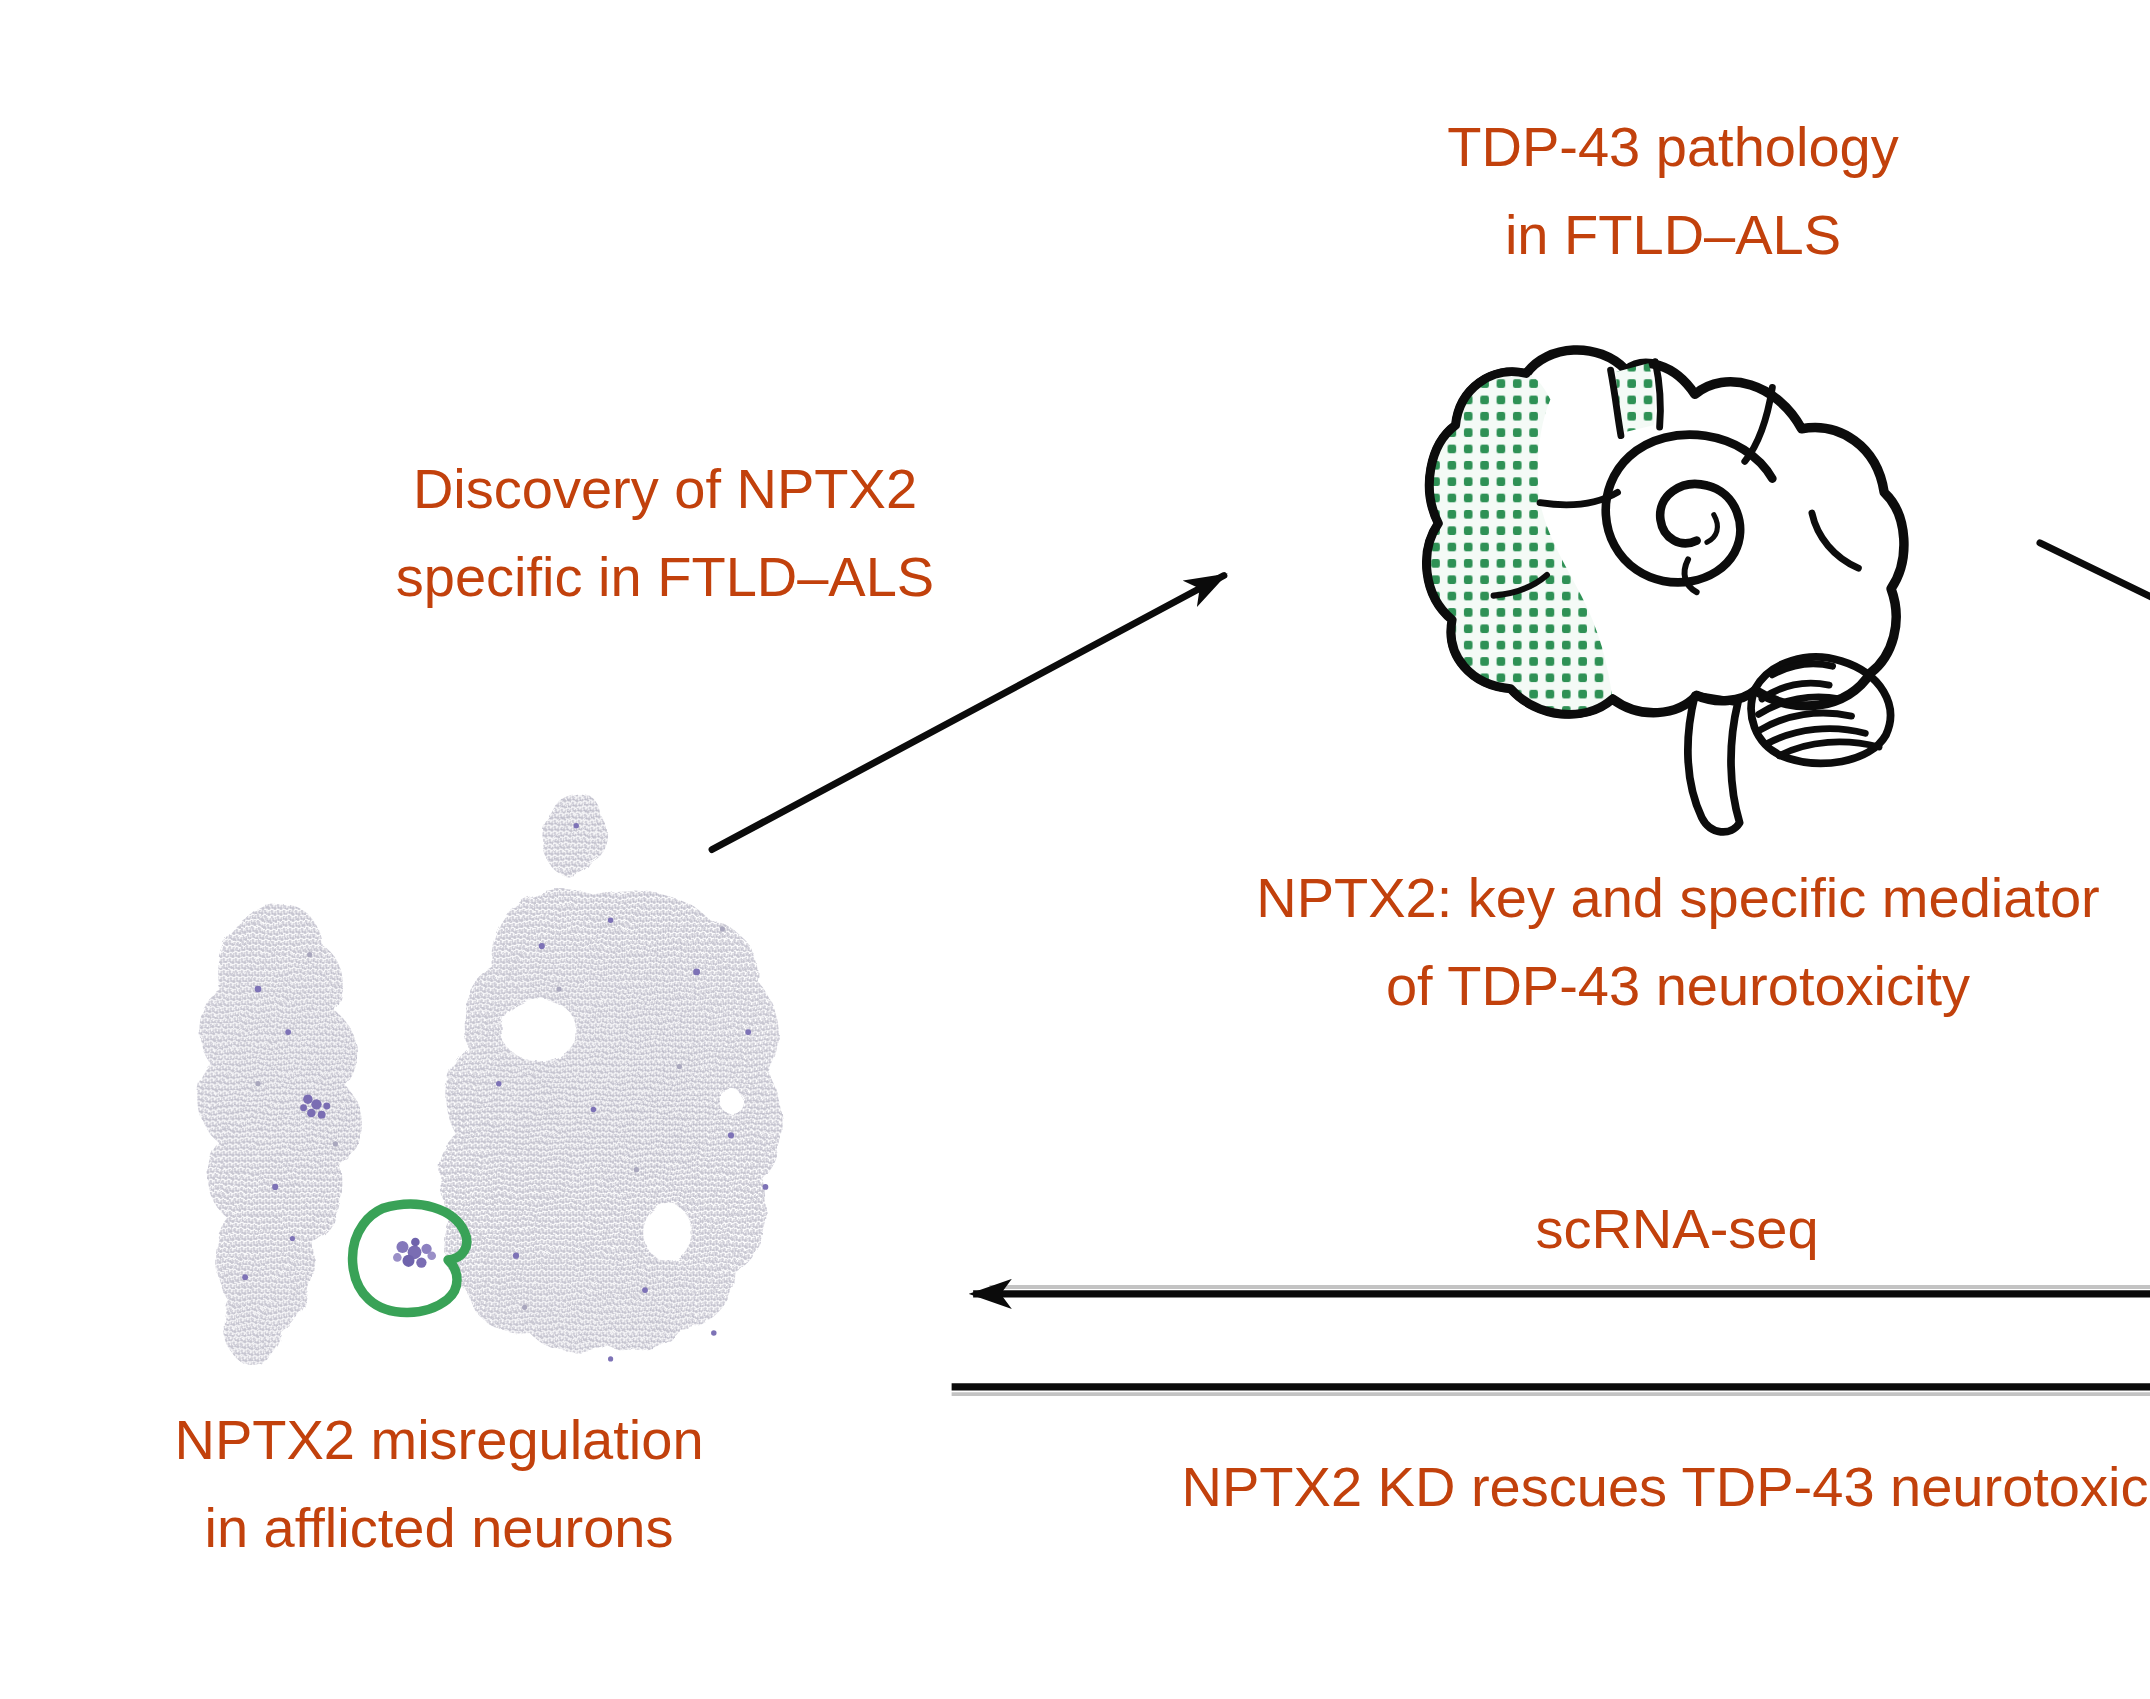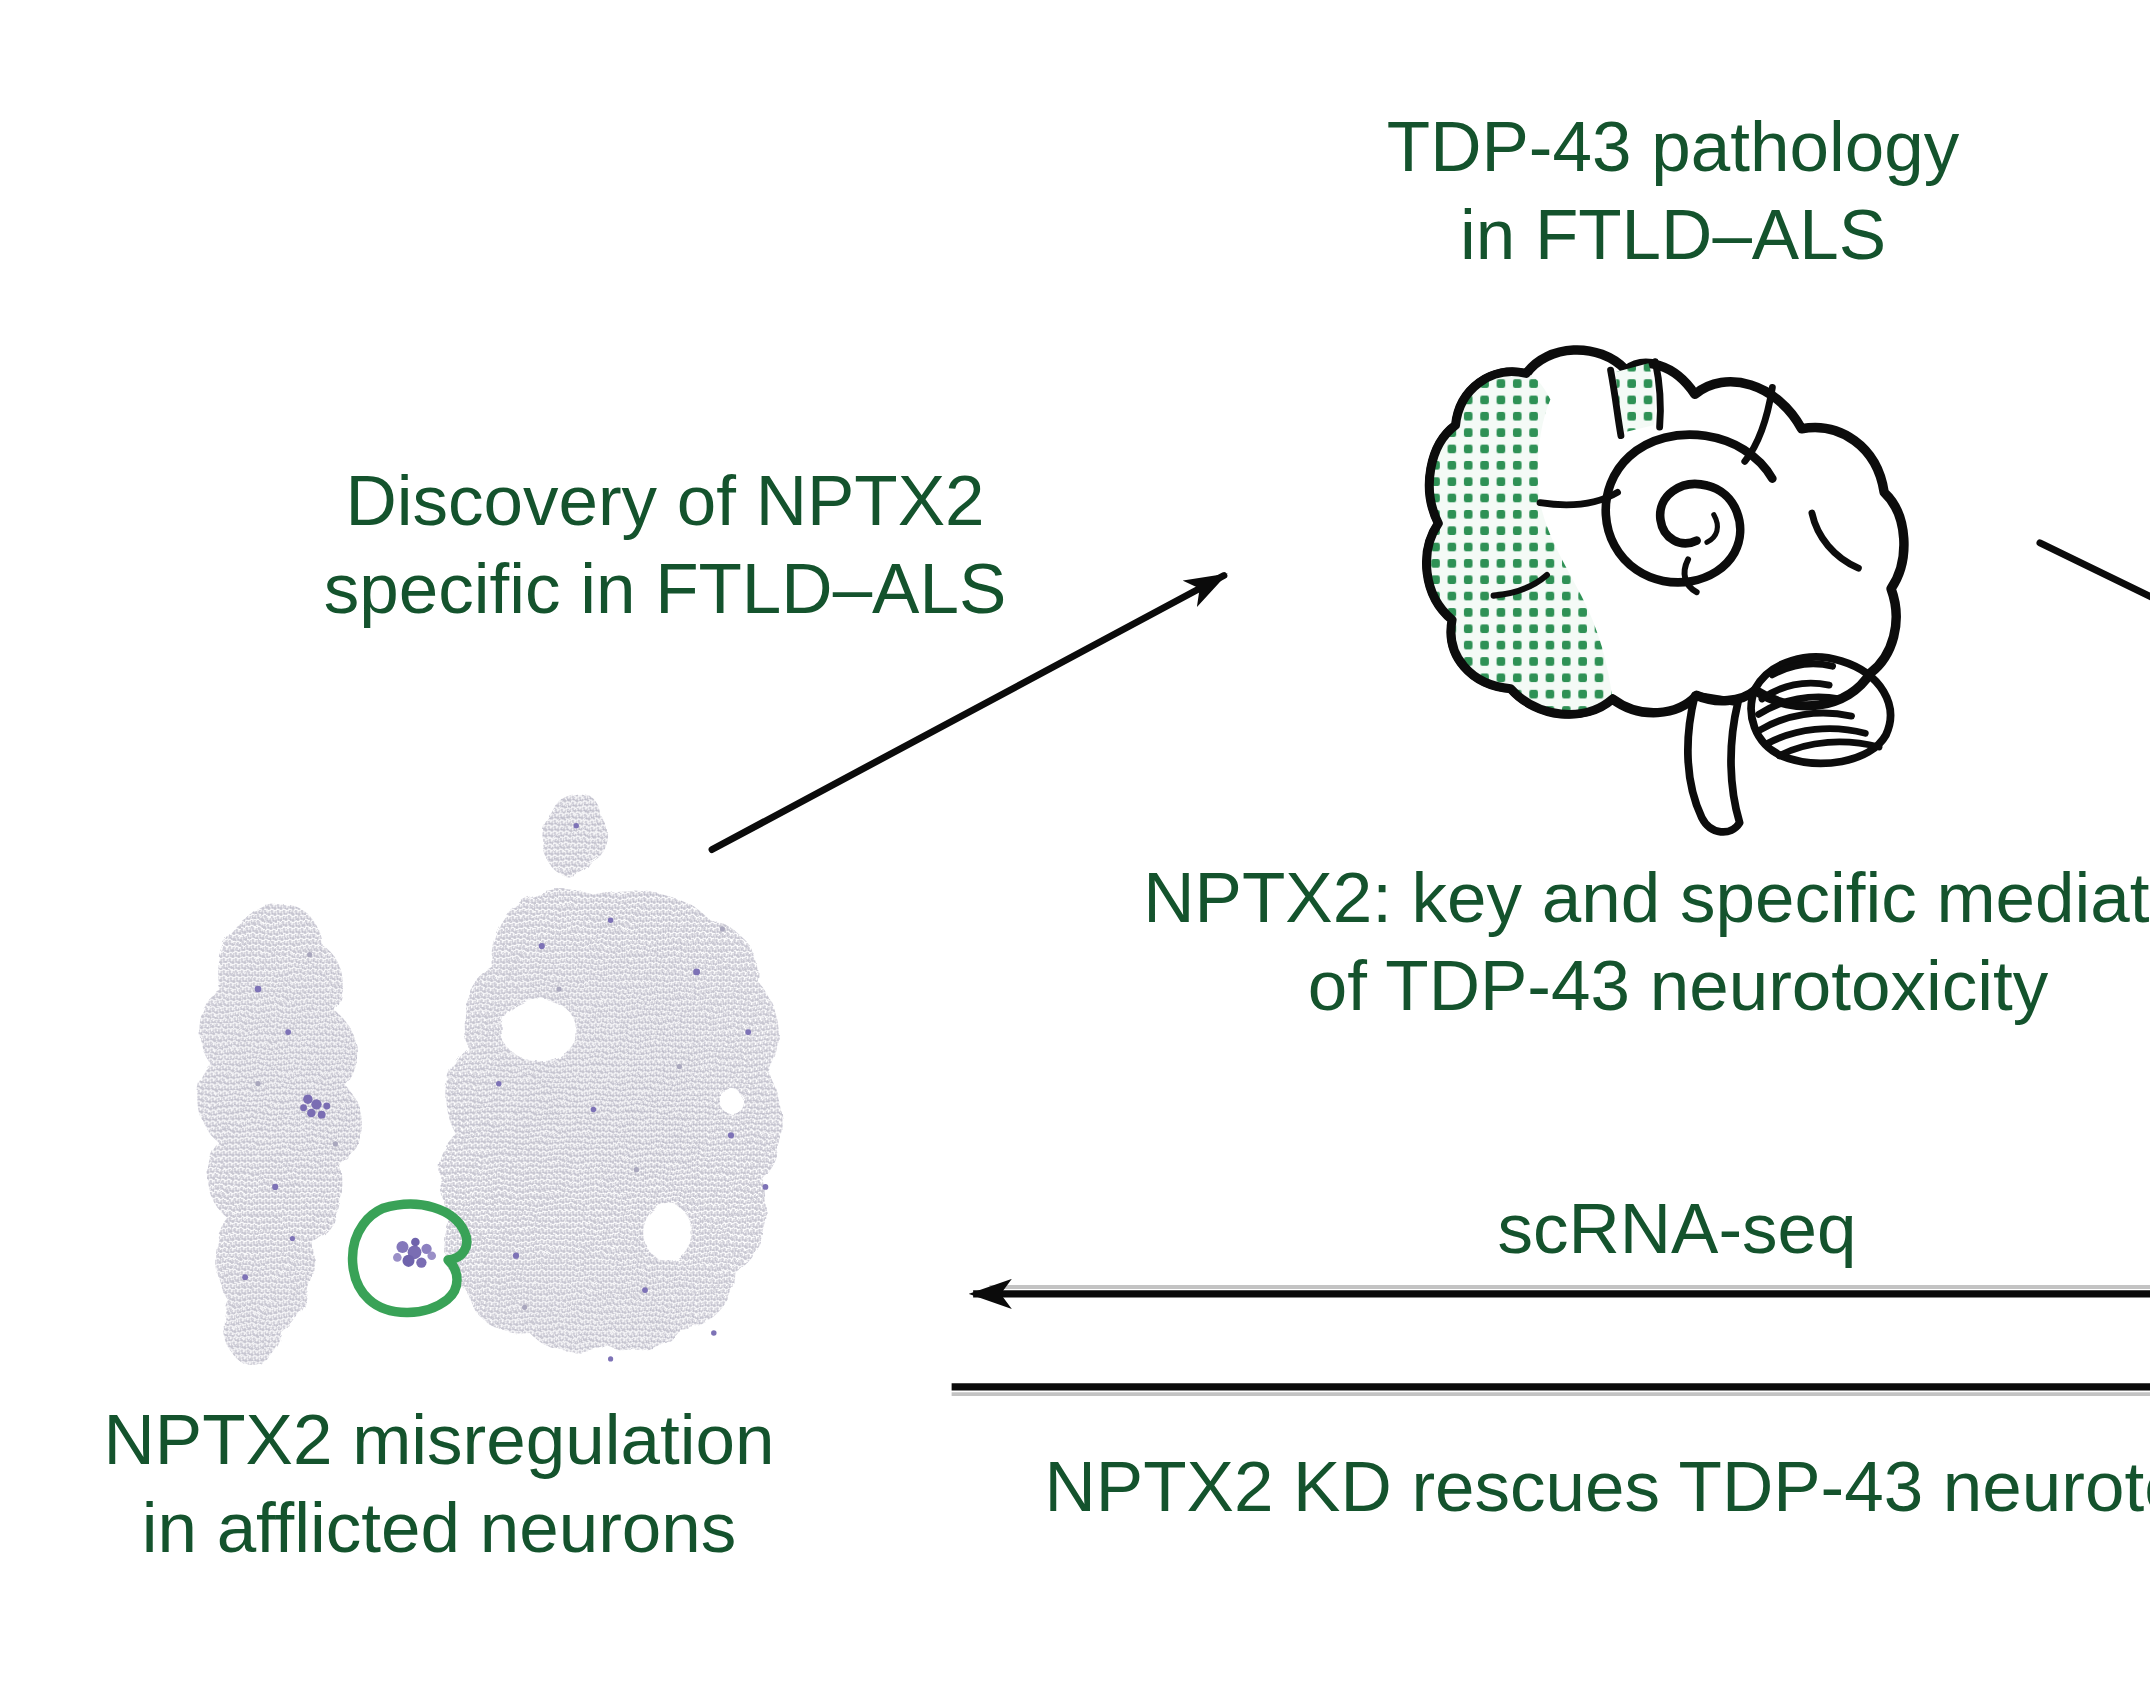--- a/index.html
+++ b/index.html
@@ -1,18 +1,18 @@
 <!DOCTYPE html>
 <html style="font-size:6.9px"><head>
 <meta charset="utf-8">
 <style>
   html,body{margin:0;padding:0;background:#ffffff;}
   .canvas{position:relative;width:3346px;height:1700px;background:#ffffff;overflow:hidden;
           font-family:"Liberation Sans", sans-serif;}
-  .label{position:absolute;font-size:71px;line-height:88px;color:#14532d;text-align:center;
+  .label{position:absolute;font-size:56px;line-height:88px;color:#c2410c;text-align:center;
          transform:translateX(-50%);white-space:nowrap;letter-spacing:0;}
   .label span{display:block;}
   svg{position:absolute;display:block;}
   .stroke{fill:none;stroke:#0c0c0c;stroke-linecap:round;stroke-linejoin:round;}
 </style>
 </head>
 <body>
 
 <div class="canvas">
 
@@ -176,21 +176,21 @@
 
     <path fill="none" stroke="#39a257" stroke-width="11" stroke-linejoin="round" d="M 295 505 C 338 492 378 506 390 532 C 398 549 388 563 371 565 C 384 577 386 598 370 611
          C 346 630 302 632 279 611 C 256 590 254 549 272 524 C 279 514 286 509 295 505 Z"></path>
   </svg>
 
   <div class="label" style="left:1673px;top:103px">
     <span>TDP-43 pathology</span>
     <span>in FTLD–ALS</span>
   </div>
 
-  <div class="label" style="left:665px;top:457px">
+  <div class="label" style="left:665px;top:445px">
     <span>Discovery of NPTX2</span>
     <span>specific in FTLD–ALS</span>
   </div>
 
   <div class="label" style="left:1678px;top:854px">
     <span>NPTX2: key and specific mediator</span>
     <span>of TDP-43 neurotoxicity</span>
   </div>
 
   <div class="label" style="left:1677px;top:1185px">

